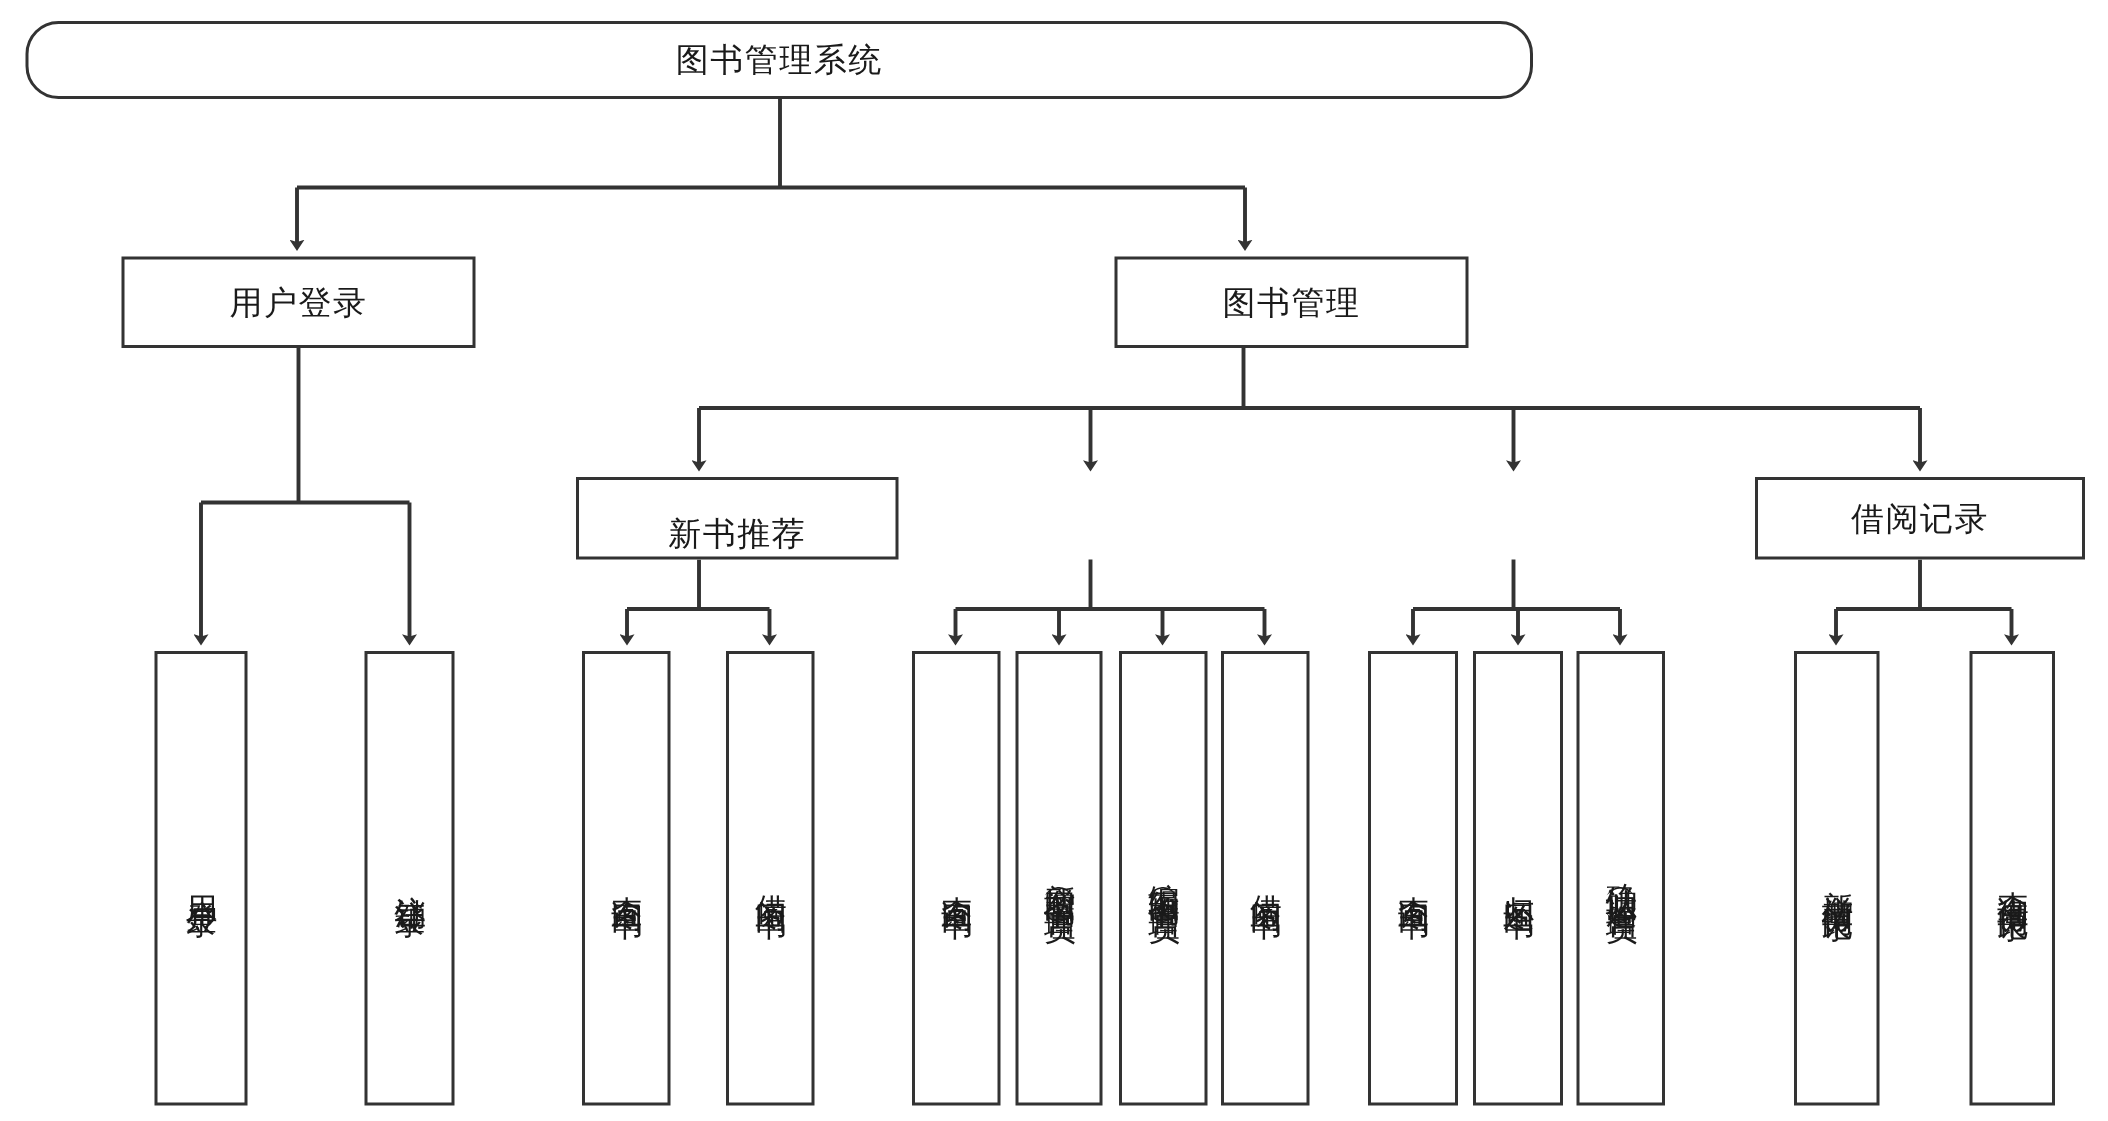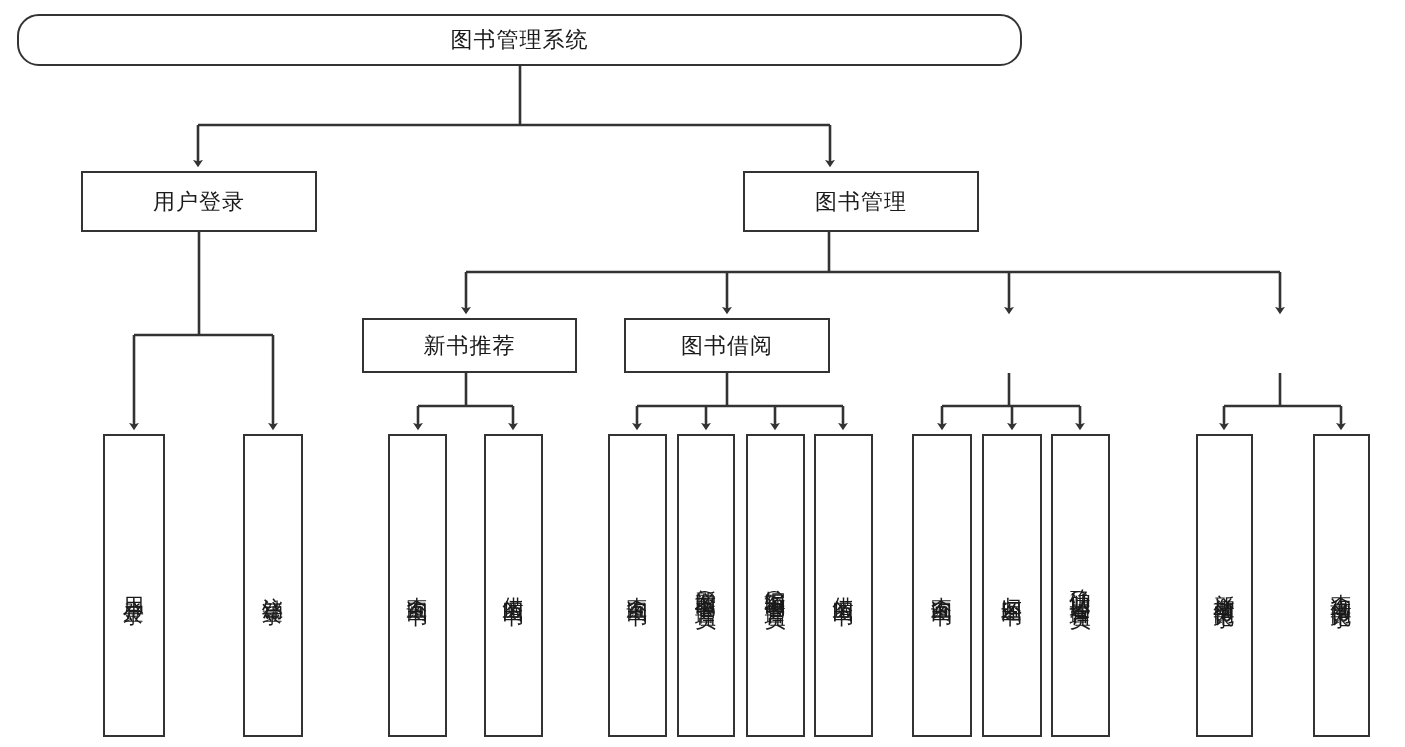--- a/index.html
+++ b/index.html
@@ -140,25 +140,25 @@
     <span class="node-label">图书管理系统</span>
   </div>
 
   <div class="node-box horiz" id="node-user-login" style="left: 81px; top: 171px; width: 236px; height: 61px;">
     <span class="node-label">用户登录</span>
   </div>
   <div class="node-box horiz" id="node-book-management" style="left: 711px; top: 171px; width: 236px; height: 61px; margin-left: 32px;">
     <span class="node-label">图书管理</span>
   </div>
 
-  <div class="node-box horiz" id="node-new-book-recommend" style="left: 362px; top: 318px; width: 215px; height: 55px;">
+  <div class="node-box horiz" id="node-new-book-recommend" style="left: 384px; top: 318px; width: 215px; height: 55px; align-items: flex-end;">
     <span class="node-label">新书推荐</span>
   </div>
-  <div class="node-box horiz" id="node-book-borrow" style="left: 624px; top: 318px; width: 206px; height: 55px;">
-    <span class="node-label">图书借阅</span>
+  <div class="node-box horiz" id="node-borrow-record" style="left: 1170px; top: 318px; width: 220px; height: 55px;">
+    <span class="node-label">借阅记录</span>
   </div>
 
   <div class="node-box vert" id="node-leaf-0" style="left: 103px; top: 434px; width: 62px; height: 303px;">
     <span class="node-label">用户登录</span>
   </div>
   <div class="node-box vert" id="node-leaf-1" style="left: 243px; top: 434px; width: 60px; height: 303px;">
     <span class="node-label">注销登录</span>
   </div>
   <div class="node-box vert" id="node-leaf-2" style="left: 388px; top: 434px; width: 59px; height: 303px;">
     <span class="node-label">查询图书</span>

